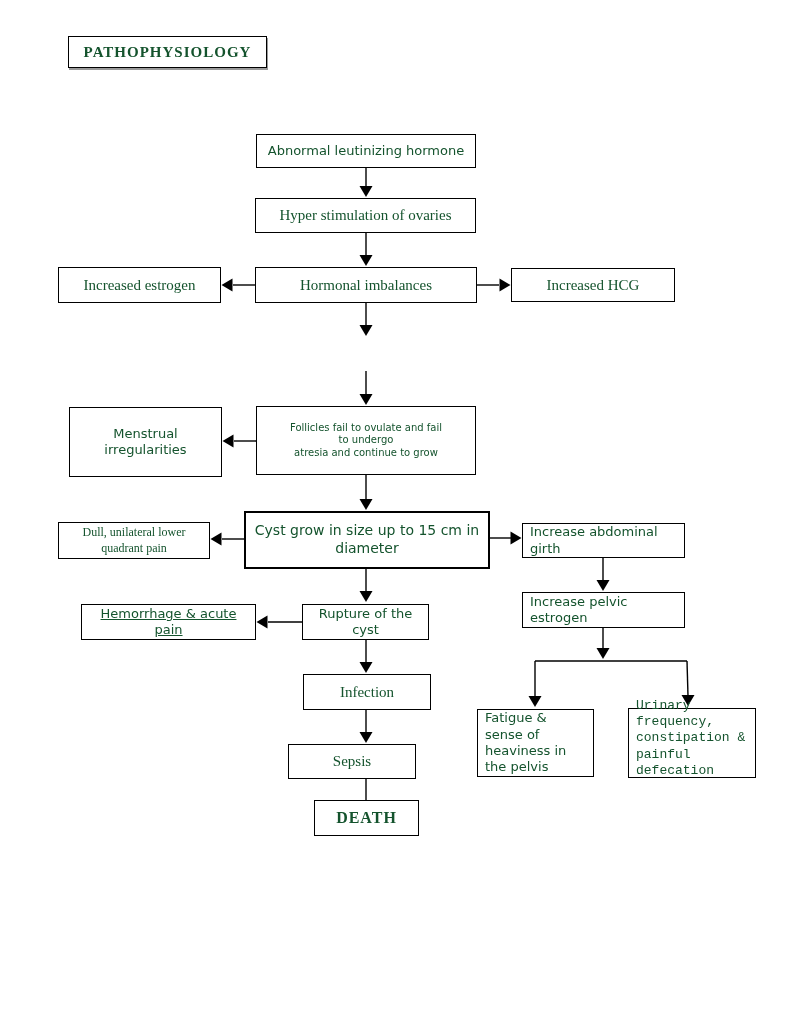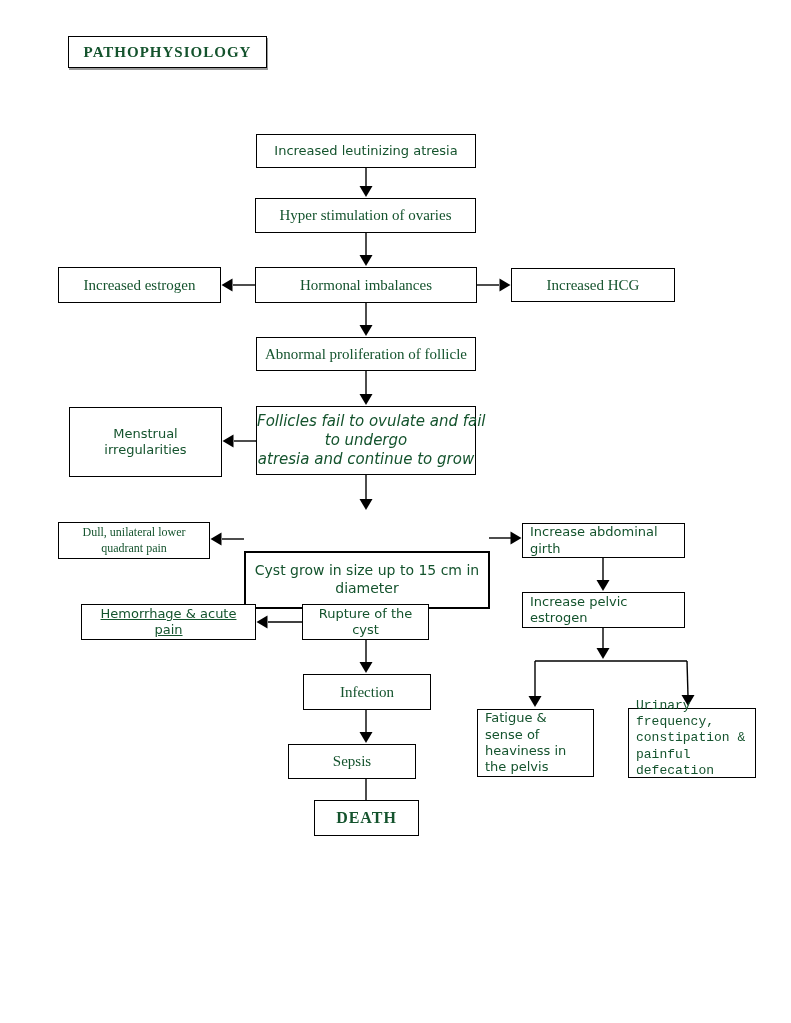--- a/index.html
+++ b/index.html
@@ -52,21 +52,21 @@
   #node-title {
     border: 1px solid #000000;
     box-shadow: 1px 2px 0 #9a9a9a;
   }
   #node-title .label {
     font-family: "Liberation Serif", serif;
     font-weight: bold;
     font-size: 15px;
     letter-spacing: 1px;
   }
-  #node-cyst-grow { border-width: 2px; margin-top: 40px; }
+  #node-cyst-grow { border-width: 2px; }
   #node-cyst-grow .label { font-size: 14px; }
   #node-death .label { font-size: 16px; letter-spacing: 1px; }
   #node-urinary .label { margin-top: -9px; }
 </style>
 </head>
 <body>
 
 <div id="canvas">
 
   <svg id="connectors" viewBox="0 0 791 1023" xmlns="http://www.w3.org/2000/svg">
@@ -154,50 +154,47 @@
         <polygon points="681.5,695 694.5,695 688,706" stroke="none"></polygon>
       </g>
     </g>
   </svg>
 
   <div class="node" id="node-title" style="left:68px; top:36px; width:199px; height:32px;">
     <span class="label">PATHOPHYSIOLOGY</span>
   </div>
 
   <div class="node" style="left:256px; top:134px; width:220px; height:34px;">
-    <span class="label">Increased leutinizing atresia</span>
+    <span class="label">Abnormal leutinizing hormone</span>
   </div>
 
   <div class="node serif" style="left:255px; top:198px; width:221px; height:35px;">
     <span class="label">Hyper stimulation of ovaries</span>
   </div>
 
   <div class="node serif" style="left:58px; top:267px; width:163px; height:36px;">
     <span class="label">Increased estrogen</span>
   </div>
 
   <div class="node serif-sm" style="left:255px; top:267px; width:222px; height:36px;">
     <span class="label">Hormonal imbalances</span>
   </div>
 
   <div class="node serif" style="left:511px; top:268px; width:164px; height:34px;">
     <span class="label">Increased HCG</span>
   </div>
 
-  <div class="node serif-sm" style="left:256px; top:337px; width:220px; height:34px;">
-    <span class="label">Abnormal proliferation of follicle</span>
-  </div>
 
   <div class="node" style="left:69px; top:407px; width:153px; height:70px;">
     <span class="label">Menstrual
 irregularities</span>
   </div>
 
   <div class="node" style="left:256px; top:406px; width:220px; height:69px;">
-    <span class="label" style="font-size:15px;font-style:italic;">Follicles fail to ovulate and fail
+    <span class="label" style="font-size:10px;">Follicles fail to ovulate and fail
 to undergo
 atresia and continue to grow</span>
   </div>
 
   <div class="node serif-xs" style="left:58px; top:522px; width:152px; height:37px;">
     <span class="label">Dull, unilateral lower
 quadrant pain</span>
   </div>
 
   <div class="node" id="node-cyst-grow" style="left:244px; top:511px; width:246px; height:58px;">

